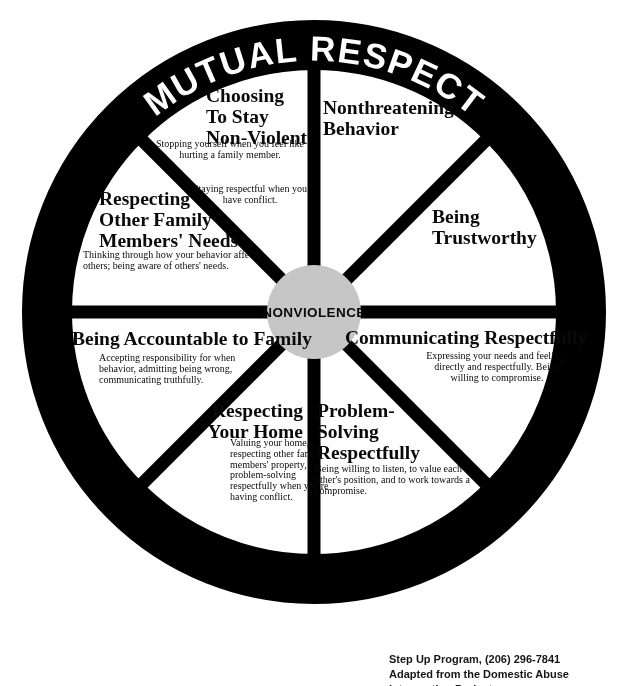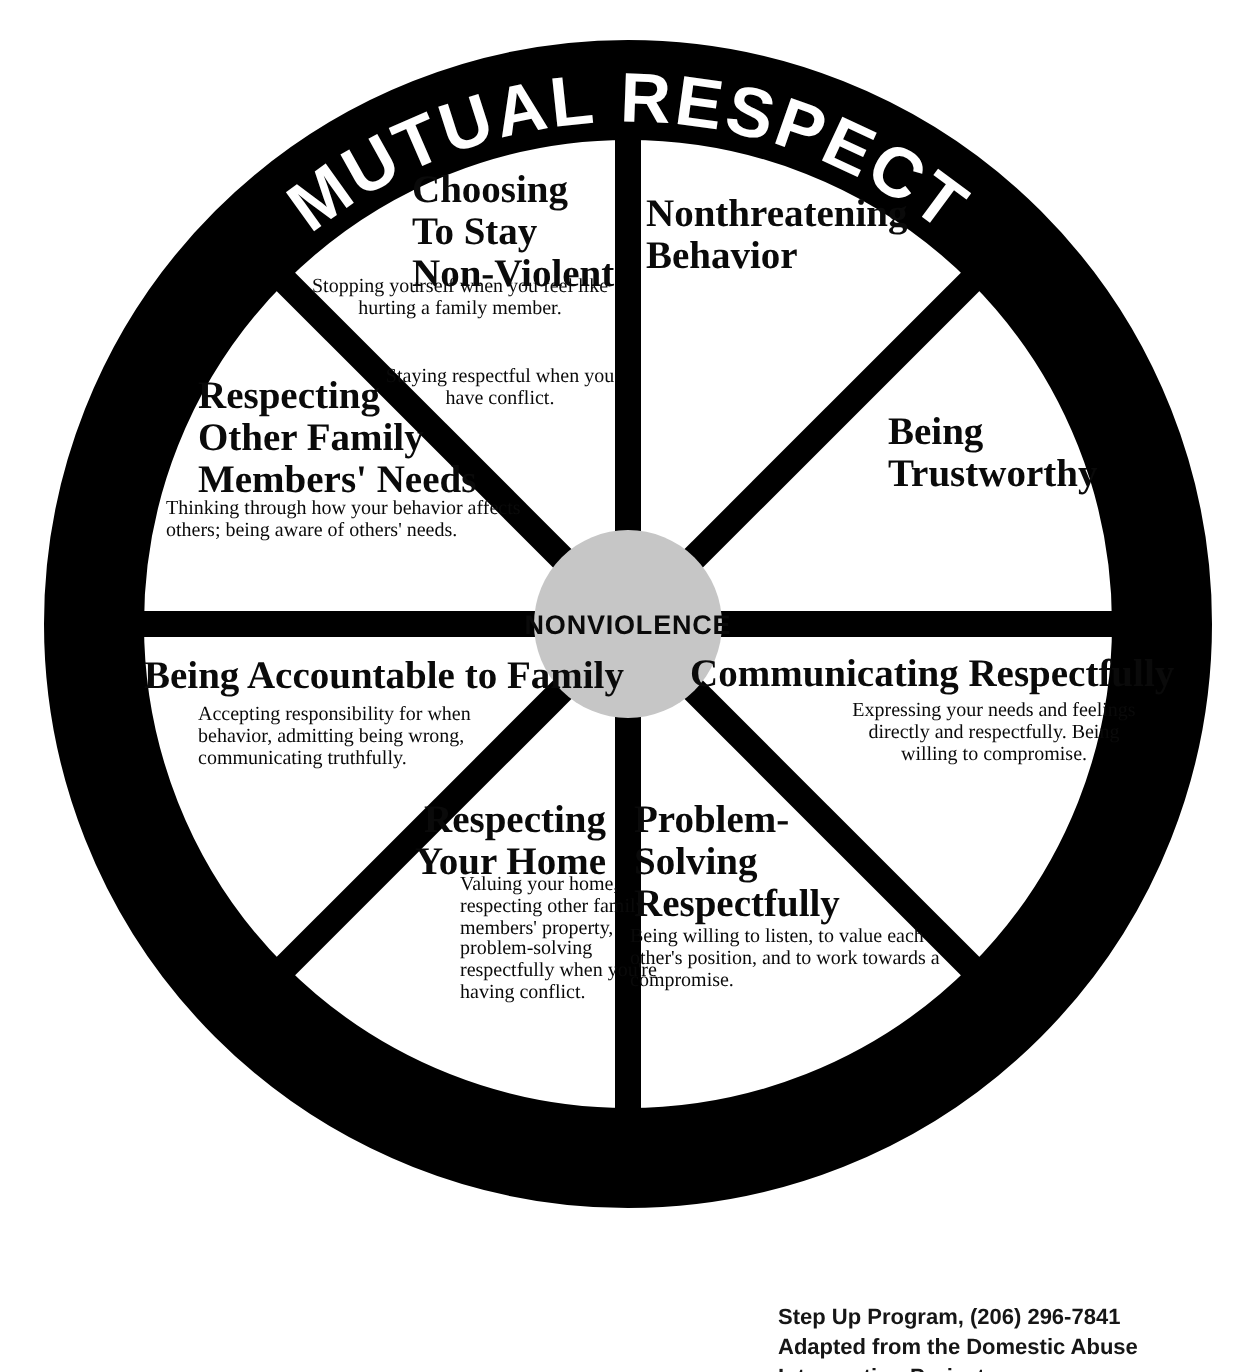--- a/index.html
+++ b/index.html
@@ -22,21 +22,21 @@
   .cutL2 { float:left; width:38px; height:70px; margin-top:76px; }
 
   
   .s0h { left:206px; top:85px; }
   .s0b1 { left:150px; top:139px; width:160px; }
   .s0b2 { left:186px; top:184px; width:128px; }
 
   .s1h { left:323px; top:97px; }
   .s1b { left:321px; top:136px; width:163px; }
 
-  .s2h { left:444px; top:206px; }
+  .s2h { left:432px; top:206px; }
   .s2b { left:401px; top:250px; width:178px; }
 
   .s3h { left:345px; top:327px; width:236px; }
   .s3b { left:372px; top:351px; width:202px; }
 
   .s4h { left:317px; top:400px; }
   .s4b { left:315px; top:464px; width:172px; }
 
   .s5h { left:163px; top:400px; width:140px; }
   .s5b { left:192px; top:438px; width:152px; }

